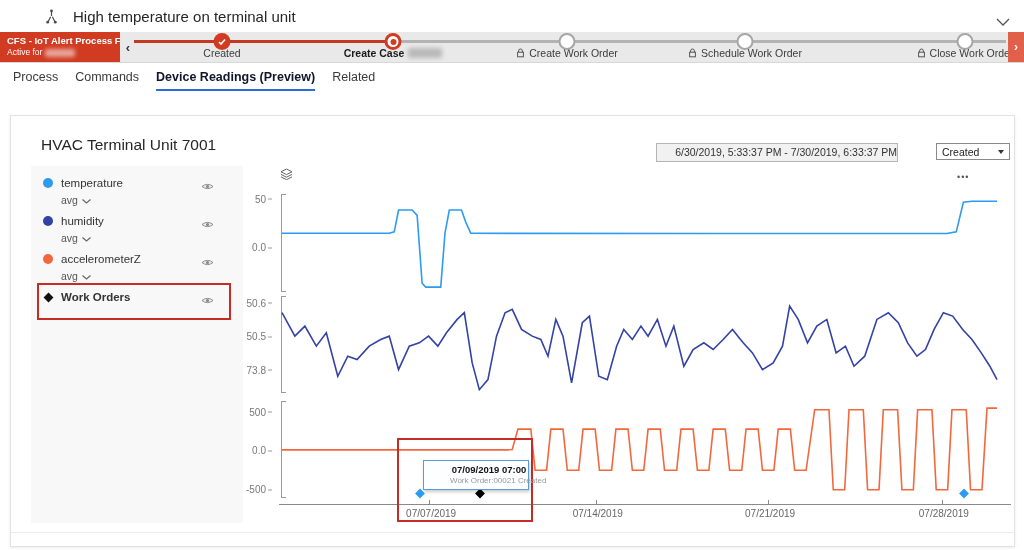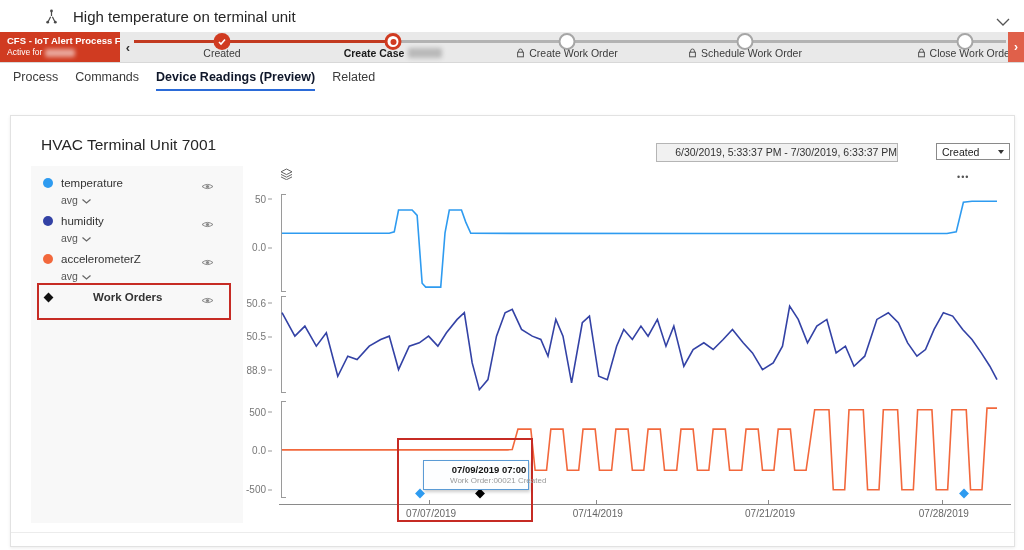--- a/index.html
+++ b/index.html
@@ -47,21 +47,21 @@
   .range-select .arrow{margin-left:auto;width:0;height:0;border-left:3.5px solid transparent;border-right:3.5px solid transparent;border-top:4px solid #333;}
   .more-dots{position:absolute;left:946px;top:56px;font-size:9px;letter-spacing:1px;color:#555;cursor:pointer;}
   .layers-icon{position:absolute;left:269px;top:50px;cursor:pointer;}
   
   .legend{position:absolute;left:20px;top:50px;width:212px;height:357px;background:#f8f8f8;}
   .legend-item{position:absolute;left:12px;right:8px;}
   .li-row1{display:flex;align-items:center;height:14px;position:relative;}
   .li-dot{width:10px;height:10px;border-radius:50%;margin-right:8px;flex:0 0 auto;}
   .li-diamond{width:7px;height:7px;transform:rotate(45deg);background:#111;margin:0 9px 0 2px;flex:0 0 auto;}
   .li-label{font-size:11.5px;color:#333;}
-  .li-label.bold{font-weight:bold;margin-left:32px;}
+  .li-label.bold{font-weight:bold;}
   .li-eye{position:absolute;left:158px;top:1px;cursor:pointer;}
   .li-row2{margin:4px 0 0 18px;display:flex;align-items:center;gap:4px;font-size:10.5px;color:#555;cursor:pointer;}
   
   .plot-area{position:absolute;left:270px;top:75px;width:715px;height:356px;}
   .chart{position:absolute;left:0;width:715px;border-left:1px solid #9a9a9a;}
   .chart::before,.chart::after{content:"";position:absolute;left:0;width:4px;height:1px;background:#9a9a9a;}
   .chart::before{top:0;}.chart::after{bottom:0;}
   .chart svg{width:100%;height:100%;display:block;overflow:visible;}
   .yticks{position:absolute;left:-46px;top:0;bottom:0;width:44px;}
   .ytick{position:absolute;right:14px;transform:translateY(-50%);font-size:10px;color:#777;}
@@ -257,21 +257,21 @@
           <div class="ytick" style="top: 54.4554%;">0.0</div>
         </div>
     </div>
     <div class="chart" style="top:105px;height:97px;">
       <svg viewBox="0 0 1000 100" preserveAspectRatio="none">
           <polyline fill="none" stroke-width="1.6" vector-effect="non-scaling-stroke" points="0.0,17.24 18.0,41.38 32.0,31.03 48.0,51.72 62.0,37.93 78.0,82.76 92.0,62.07 105.0,65.52 122.0,51.72 138.0,44.83 150.0,41.38 163.0,75.86 178.0,51.72 192.0,48.28 205.0,41.38 218.0,51.72 230.0,37.93 245.0,24.14 255.0,17.24 266.0,68.97 276.0,96.55 288.0,86.21 300.0,41.38 312.0,17.24 322.0,13.79 335.0,34.48 350.0,41.38 362.0,44.83 372.0,62.07 383.0,24.14 393.0,41.38 405.0,89.66 420.0,27.59 430.0,20.69 443.0,82.76 455.0,86.21 468.0,51.72 478.0,34.48 490.0,44.83 502.0,31.03 512.0,41.38 525.0,24.14 537.0,51.72 548.0,31.03 562.0,72.41 575.0,55.17 590.0,48.28 603.0,55.17 617.0,44.83 630.0,34.48 645.0,48.28 658.0,58.62 672.0,75.86 687.0,68.97 700.0,51.72 710.0,10.34 722.0,24.14 735.0,48.28 748.0,31.03 762.0,24.14 775.0,58.62 788.0,51.72 800.0,72.41 815.0,62.07 832.0,24.14 848.0,17.24 862.0,27.59 875.0,48.28 888.0,62.07 900.0,55.17 912.0,34.48 925.0,17.24 938.0,20.69 952.0,34.48 965.0,44.83 978.0,58.62 990.0,72.41 1000.0,86.21" stroke="#3342a5"></polyline>
         </svg>
       <div class="yticks">
           <div class="ytick" style="top: 6.89655%;">50.6</div>
           <div class="ytick" style="top: 41.3793%;">50.5</div>
-          <div class="ytick" style="top: 75.8621%;">88.9</div>
+          <div class="ytick" style="top: 75.8621%;">73.8</div>
         </div>
     </div>
     <div class="chart" style="top:210px;height:97px;">
       <svg viewBox="0 0 1000 100" preserveAspectRatio="none">
           <polyline fill="none" stroke-width="1.6" vector-effect="non-scaling-stroke" points="0.0,50.36 315.0,50.36 322.0,50.04 330.0,28.98 348.0,28.98 354.0,71.42 370.0,71.42 376.0,28.98 393.0,28.98 399.0,71.42 415.0,71.42 421.0,28.98 438.0,28.98 444.0,71.42 461.0,71.42 467.0,28.98 484.0,28.98 490.0,71.42 506.0,71.42 512.0,28.98 529.0,28.98 535.0,71.42 552.0,71.42 558.0,28.98 575.0,28.98 581.0,71.42 597.0,71.42 603.0,28.98 620.0,28.98 626.0,71.42 643.0,71.42 649.0,28.98 666.0,28.98 672.0,71.42 688.0,71.42 694.0,28.98 711.0,28.98 717.0,71.42 733.0,71.42 745.0,8.97 765.0,8.97 771.0,91.43 787.0,91.43 793.0,8.97 813.0,8.97 819.0,91.43 835.0,91.43 841.0,8.97 861.0,8.97 867.0,91.43 883.0,91.43 889.0,8.97 909.0,8.97 915.0,91.43 931.0,91.43 937.0,8.97 957.0,8.97 963.0,91.43 979.0,91.43 986.0,7.37 1000.0,7.37" stroke="#f2683c"></polyline>
         </svg>
       <div class="yticks">
           <div class="ytick" style="top: 10.9688%;">500</div>
           <div class="ytick" style="top: 51.0008%;">0.0</div>
           <div class="ytick" style="top: 91.0328%;">-500</div>

